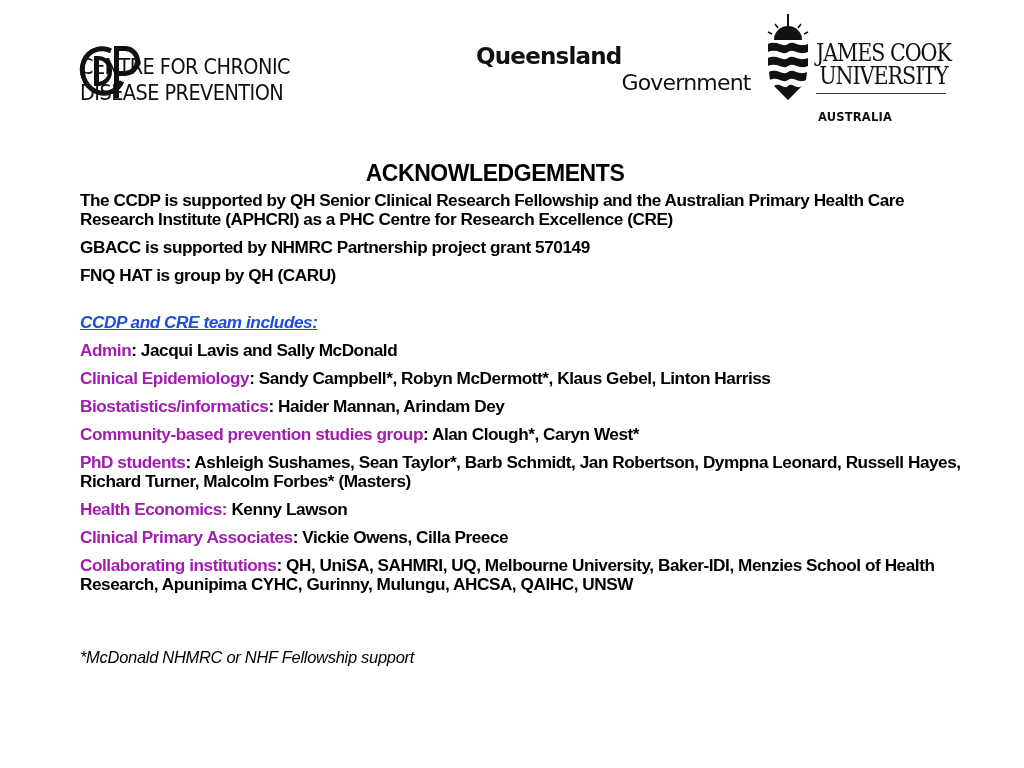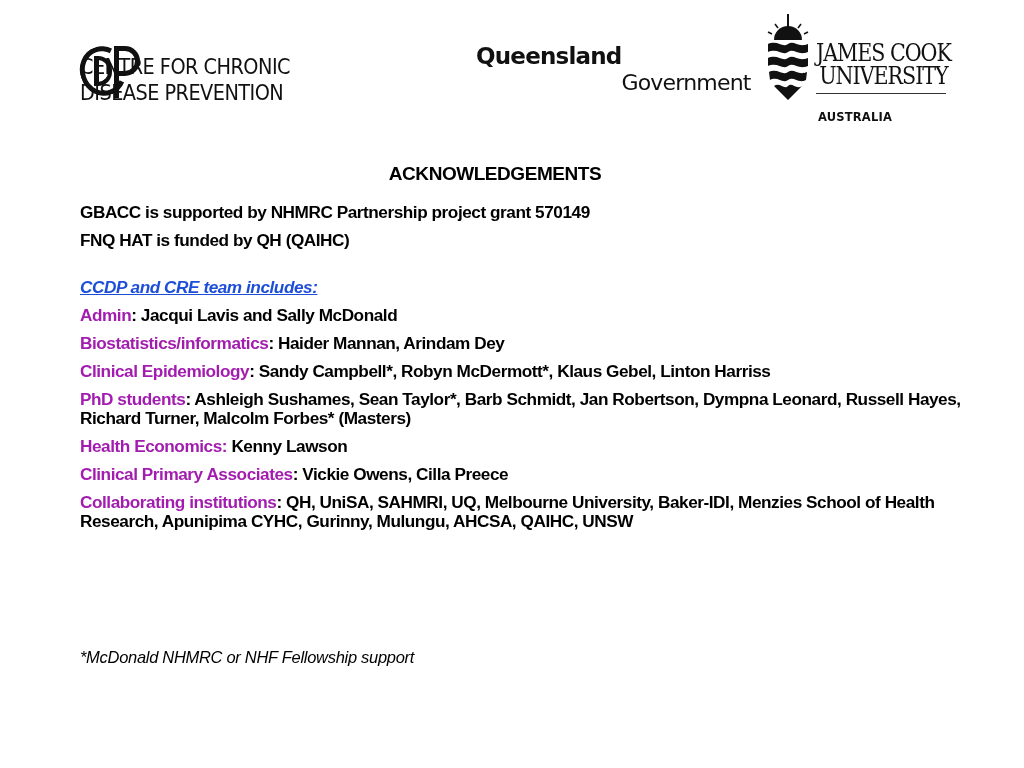--- a/index.html
+++ b/index.html
@@ -182,22 +182,22 @@
       width: 900px;
       font-family: "Liberation Sans", sans-serif;
       font-weight: bold;
       font-size: 17.2px;
       letter-spacing: -0.45px;
       line-height: 19px;
     }
     .heading {
       text-align: center;
       width: 830px;
-      margin-bottom: 20px;
-      font-size: 19px;
+      margin-bottom: 8px;
+      font-size: 23px;
     }
     .para {
       margin: 0 0 9px 0;
     }
     .spacer {
       height: 19px;
     }
     .team-title {
       color: #1d4ed8;
       font-style: italic;
@@ -283,33 +283,35 @@
       <div>UNIVERSITY</div>
     </div>
     <div class="jcu-rule"></div>
     <div class="jcu-country">AUSTRALIA</div>
   </div>
 </div>
 
 <div class="content">
   <div class="heading">ACKNOWLEDGEMENTS</div>
 
+  <p class="para">The CCDP is supported by QH Senior Clinical Research Fellowship and the Australian Primary Health Care Research Institute (APHCRI) as a PHC Centre for Research Excellence (CRE)</p>
   <p class="para">GBACC is supported by NHMRC Partnership project grant 570149</p>
-  <p class="para">FNQ HAT is funded by QH (QAIHC)</p>
+  <p class="para">FNQ HAT is group by QH (CARU)</p>
 
   <div class="spacer"></div>
 
   <div class="team-title">CCDP and CRE team includes:</div>
 
   <p class="para"><span class="red">Admin</span><span>: </span><span>Jacqui Lavis and Sally McDonald</span></p>
 
+  <p class="para"><span class="red">Clinical Epidemiology</span><span>: </span><span>Sandy Campbell*, Robyn McDermott*, Klaus Gebel, Linton Harriss</span></p>
+
   <p class="para"><span class="red">Biostatistics/informatics</span><span>: </span><span>Haider Mannan, Arindam Dey</span></p>
 
-  <p class="para"><span class="red">Clinical Epidemiology</span><span>: </span><span>Sandy Campbell*, Robyn McDermott*, Klaus Gebel, Linton Harriss</span></p>
-
+  <p class="para"><span class="red">Community-based prevention studies group</span><span>: </span><span>Alan Clough*, Caryn West*</span></p>
 
   <p class="para"><span class="red">PhD students</span><span>: </span><span>Ashleigh Sushames, Sean Taylor*, Barb Schmidt, Jan Robertson, Dympna Leonard, Russell Hayes, Richard Turner, Malcolm Forbes* (Masters)</span></p>
 
   <p class="para"><span class="red">Health Economics:</span><span> </span><span>Kenny Lawson</span></p>
 
   <p class="para"><span class="red">Clinical Primary Associates</span><span>: </span><span>Vickie Owens, Cilla Preece</span></p>
 
   <p class="para"><span class="red">Collaborating institutions</span><span>: </span><span>QH, UniSA, SAHMRI, UQ, Melbourne University, Baker-IDI, Menzies School of Health Research, Apunipima CYHC, Gurinny, Mulungu, AHCSA, QAIHC, UNSW</span></p>
 </div>
 

